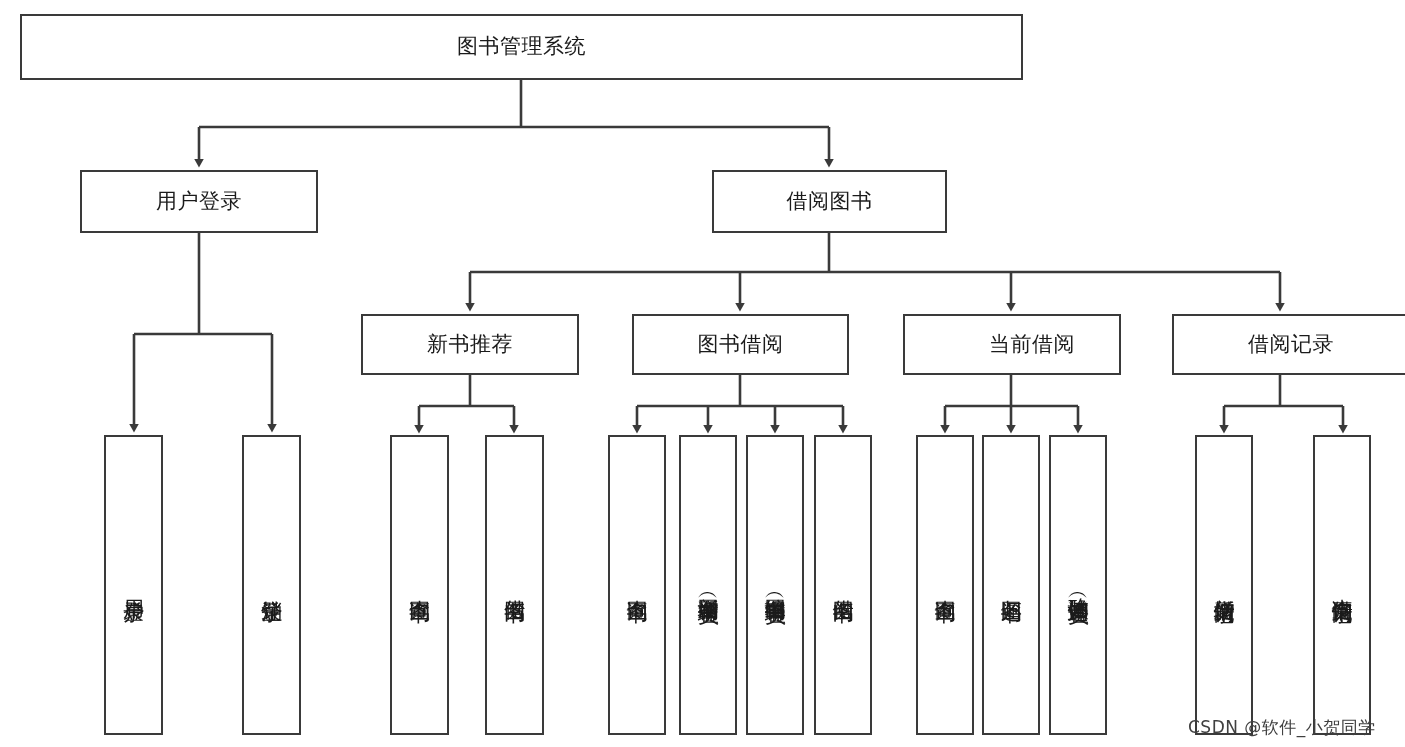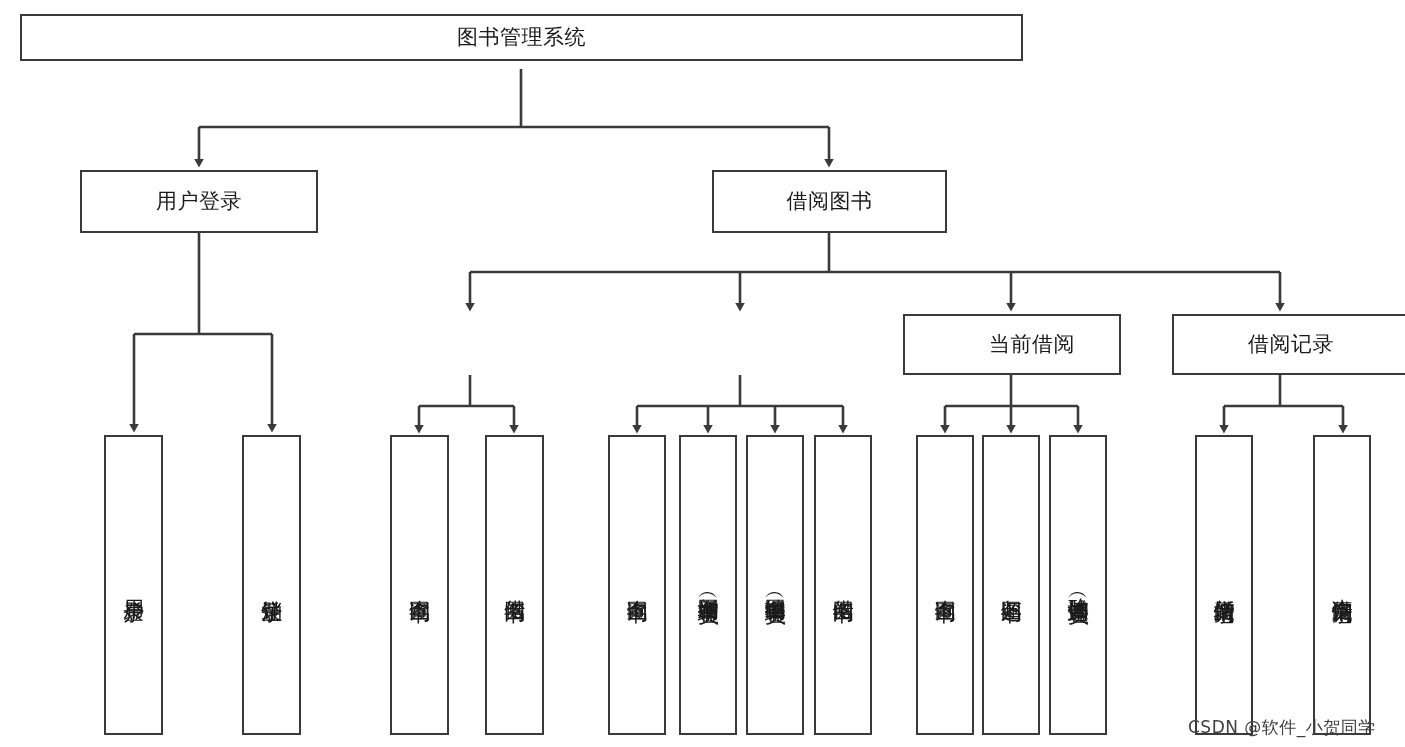--- a/index.html
+++ b/index.html
@@ -126,31 +126,37 @@
     </g>
 
     <g stroke="#3a3a3a" stroke-width="2.6" fill="none">
       <line x1="1280" y1="375" x2="1280" y2="406"></line>
       <line x1="1224" y1="406" x2="1343" y2="406"></line>
       <line x1="1224" y1="406" x2="1224" y2="426" marker-end="url(#arrowhead)"></line>
       <line x1="1343" y1="406" x2="1343" y2="426" marker-end="url(#arrowhead)"></line>
     </g>
   </svg>
 
-  <div class="node-box" id="node-root" style="left: 20px; top: 14px; width: 1003px; height: 47px;">
+  <div class="node-box" id="node-root" style="left: 20px; top: 14px; width: 1003px; height: 66px;">
     <span class="node-label-h">图书管理系统</span>
   </div>
 
   <div class="node-box" id="node-l2-0" style="left: 80px; top: 170px; width: 238px; height: 63px;">
     <span class="node-label-h">用户登录</span>
   </div>
   <div class="node-box" id="node-l2-1" style="left: 712px; top: 170px; width: 235px; height: 63px;">
     <span class="node-label-h">借阅图书</span>
   </div>
 
+  <div class="node-box" id="node-l3-0" style="left: 361px; top: 314px; width: 218px; height: 61px;">
+    <span class="node-label-h">新书推荐</span>
+  </div>
+  <div class="node-box" id="node-l3-1" style="left: 632px; top: 314px; width: 217px; height: 61px;">
+    <span class="node-label-h">图书借阅</span>
+  </div>
   <div class="node-box" id="node-l3-2" style="left: 903px; top: 314px; width: 218px; height: 61px; padding-left: 40px;">
     <span class="node-label-h">当前借阅</span>
   </div>
   <div class="node-box" id="node-l3-3" style="left: 1172px; top: 314px; width: 238px; height: 61px;">
     <span class="node-label-h">借阅记录</span>
   </div>
 
   <div class="node-box leaf" id="leaf-0" style="left: 104px; top: 435px; width: 59px; height: 300px;">
     <span class="node-label-v">用户登录</span>
   </div>

